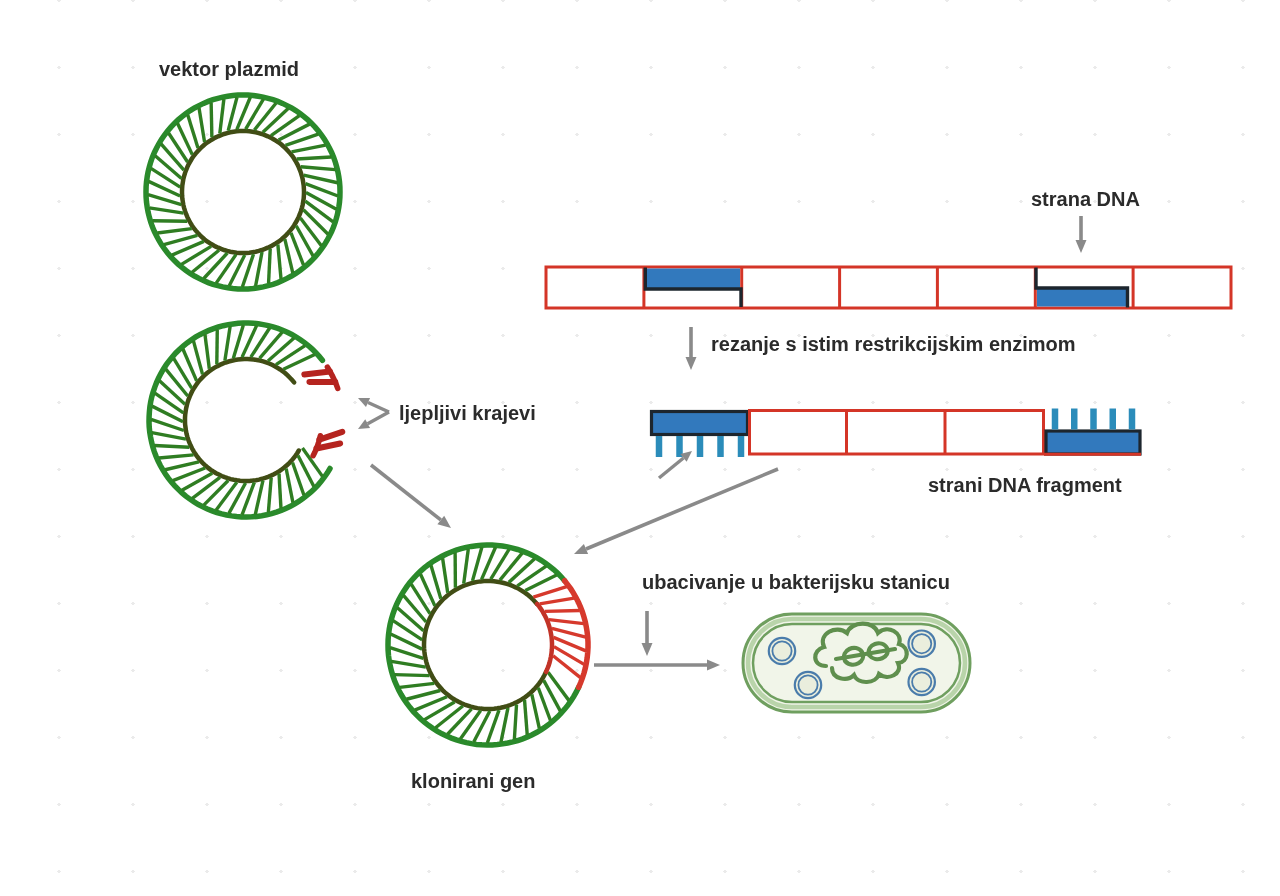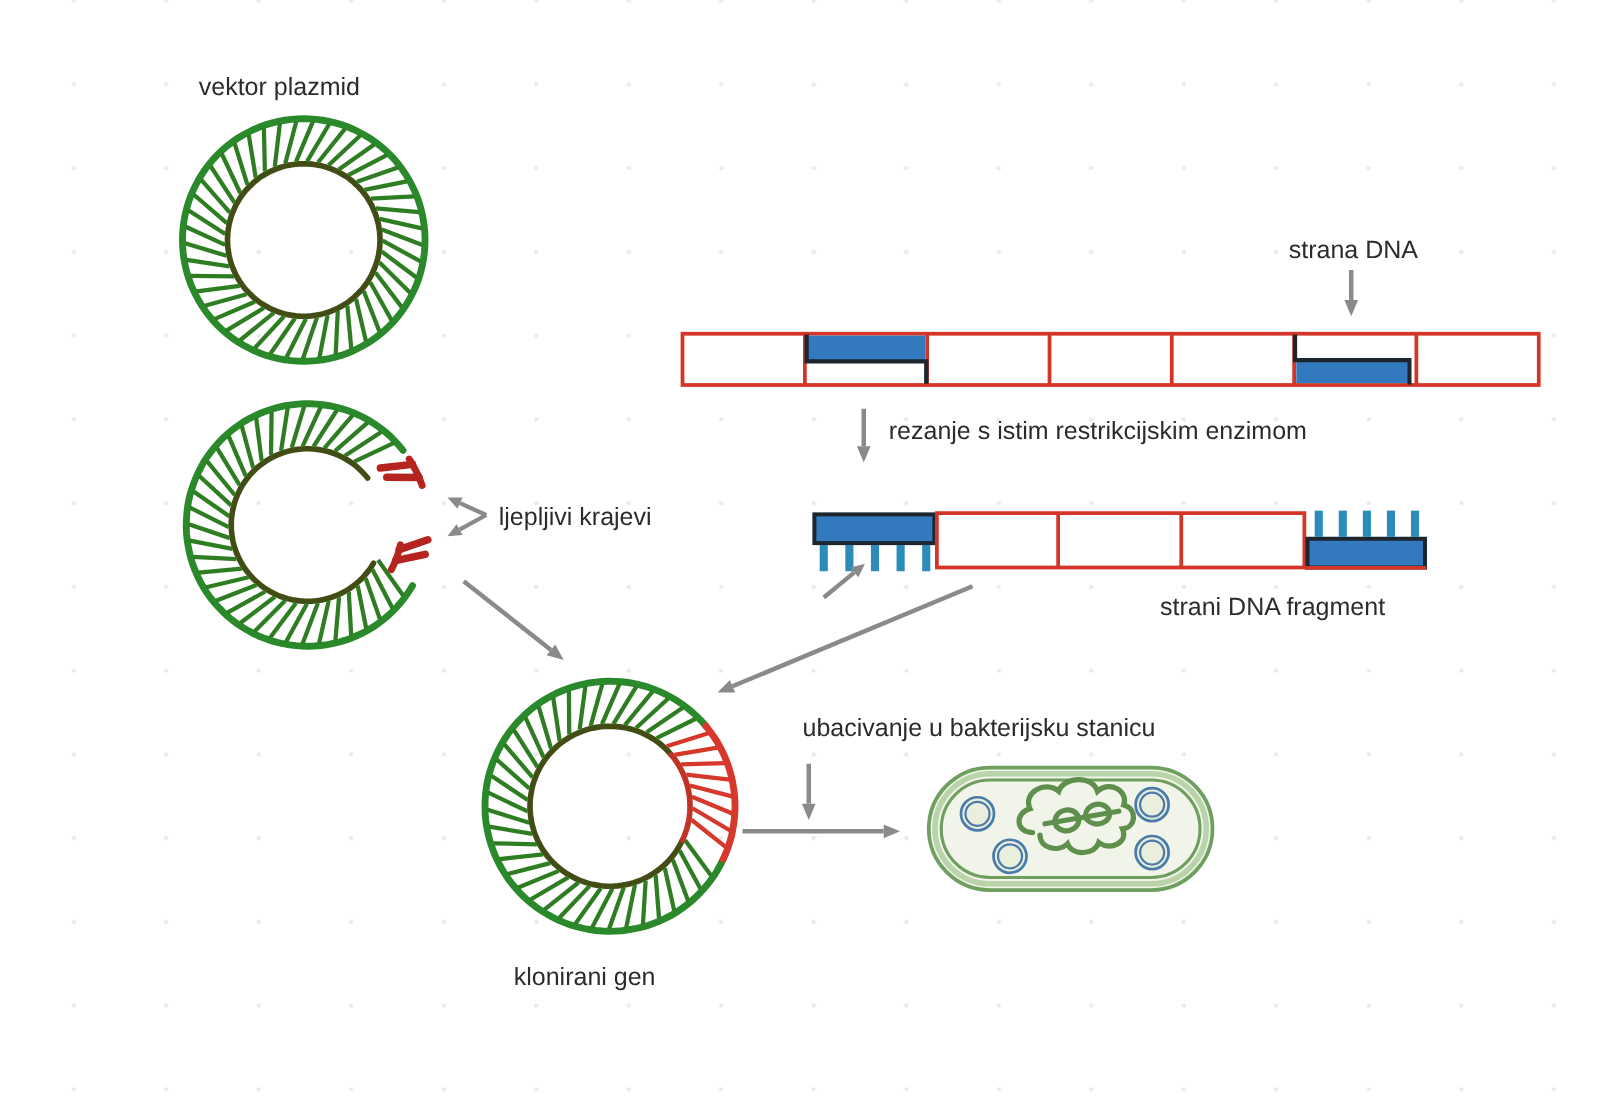--- a/index.html
+++ b/index.html
@@ -2,20 +2,21 @@
 <html><head>
 <meta charset="utf-8">
 <style>
   html,body{margin:0;padding:0;background:#fff;}
   .canvas{
     position:relative;width:1280px;height:896px;overflow:hidden;
     background-color:#ffffff;
     background-image:radial-gradient(circle,#ebebeb 1.6px,rgba(255,255,255,0) 1.8px);
     background-size:74px 67px;background-position:22px 34px;
     font-family:"Liberation Sans",sans-serif;
+    font-weight:bold;
   }
   svg{position:absolute;left:0;top:0;}
   text{
     font-family:"Liberation Sans",sans-serif;
     font-size:20px;fill:#2b2b2b;
   }
 </style>
 </head>
 <body>
 

